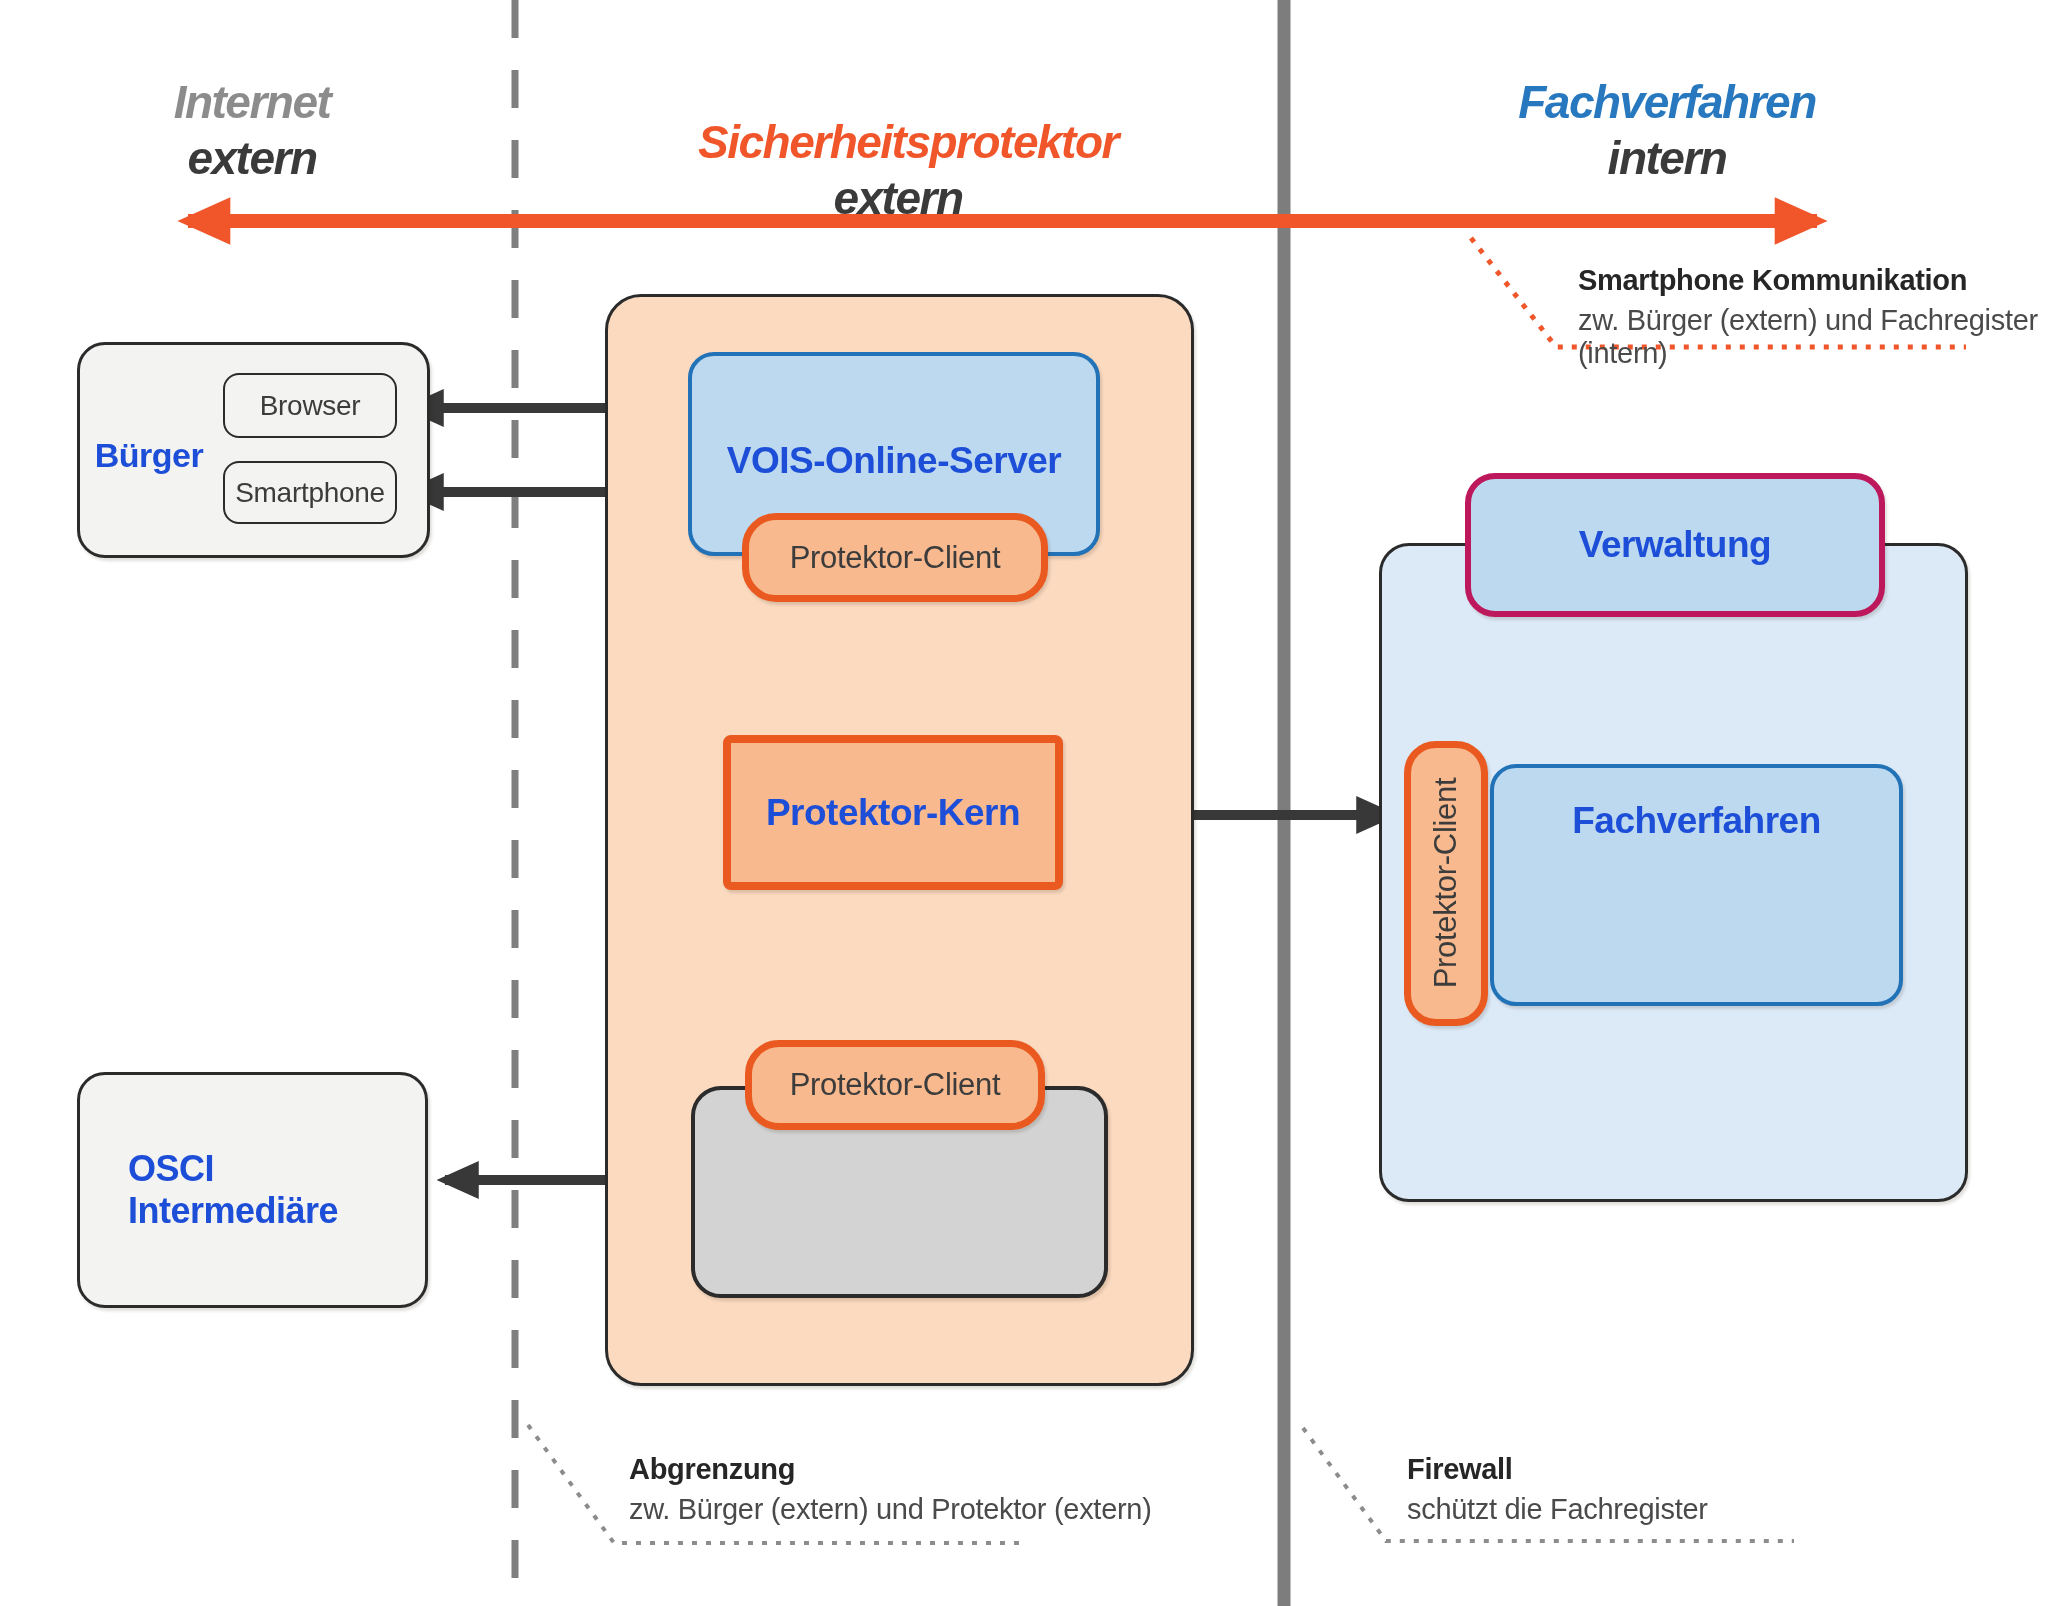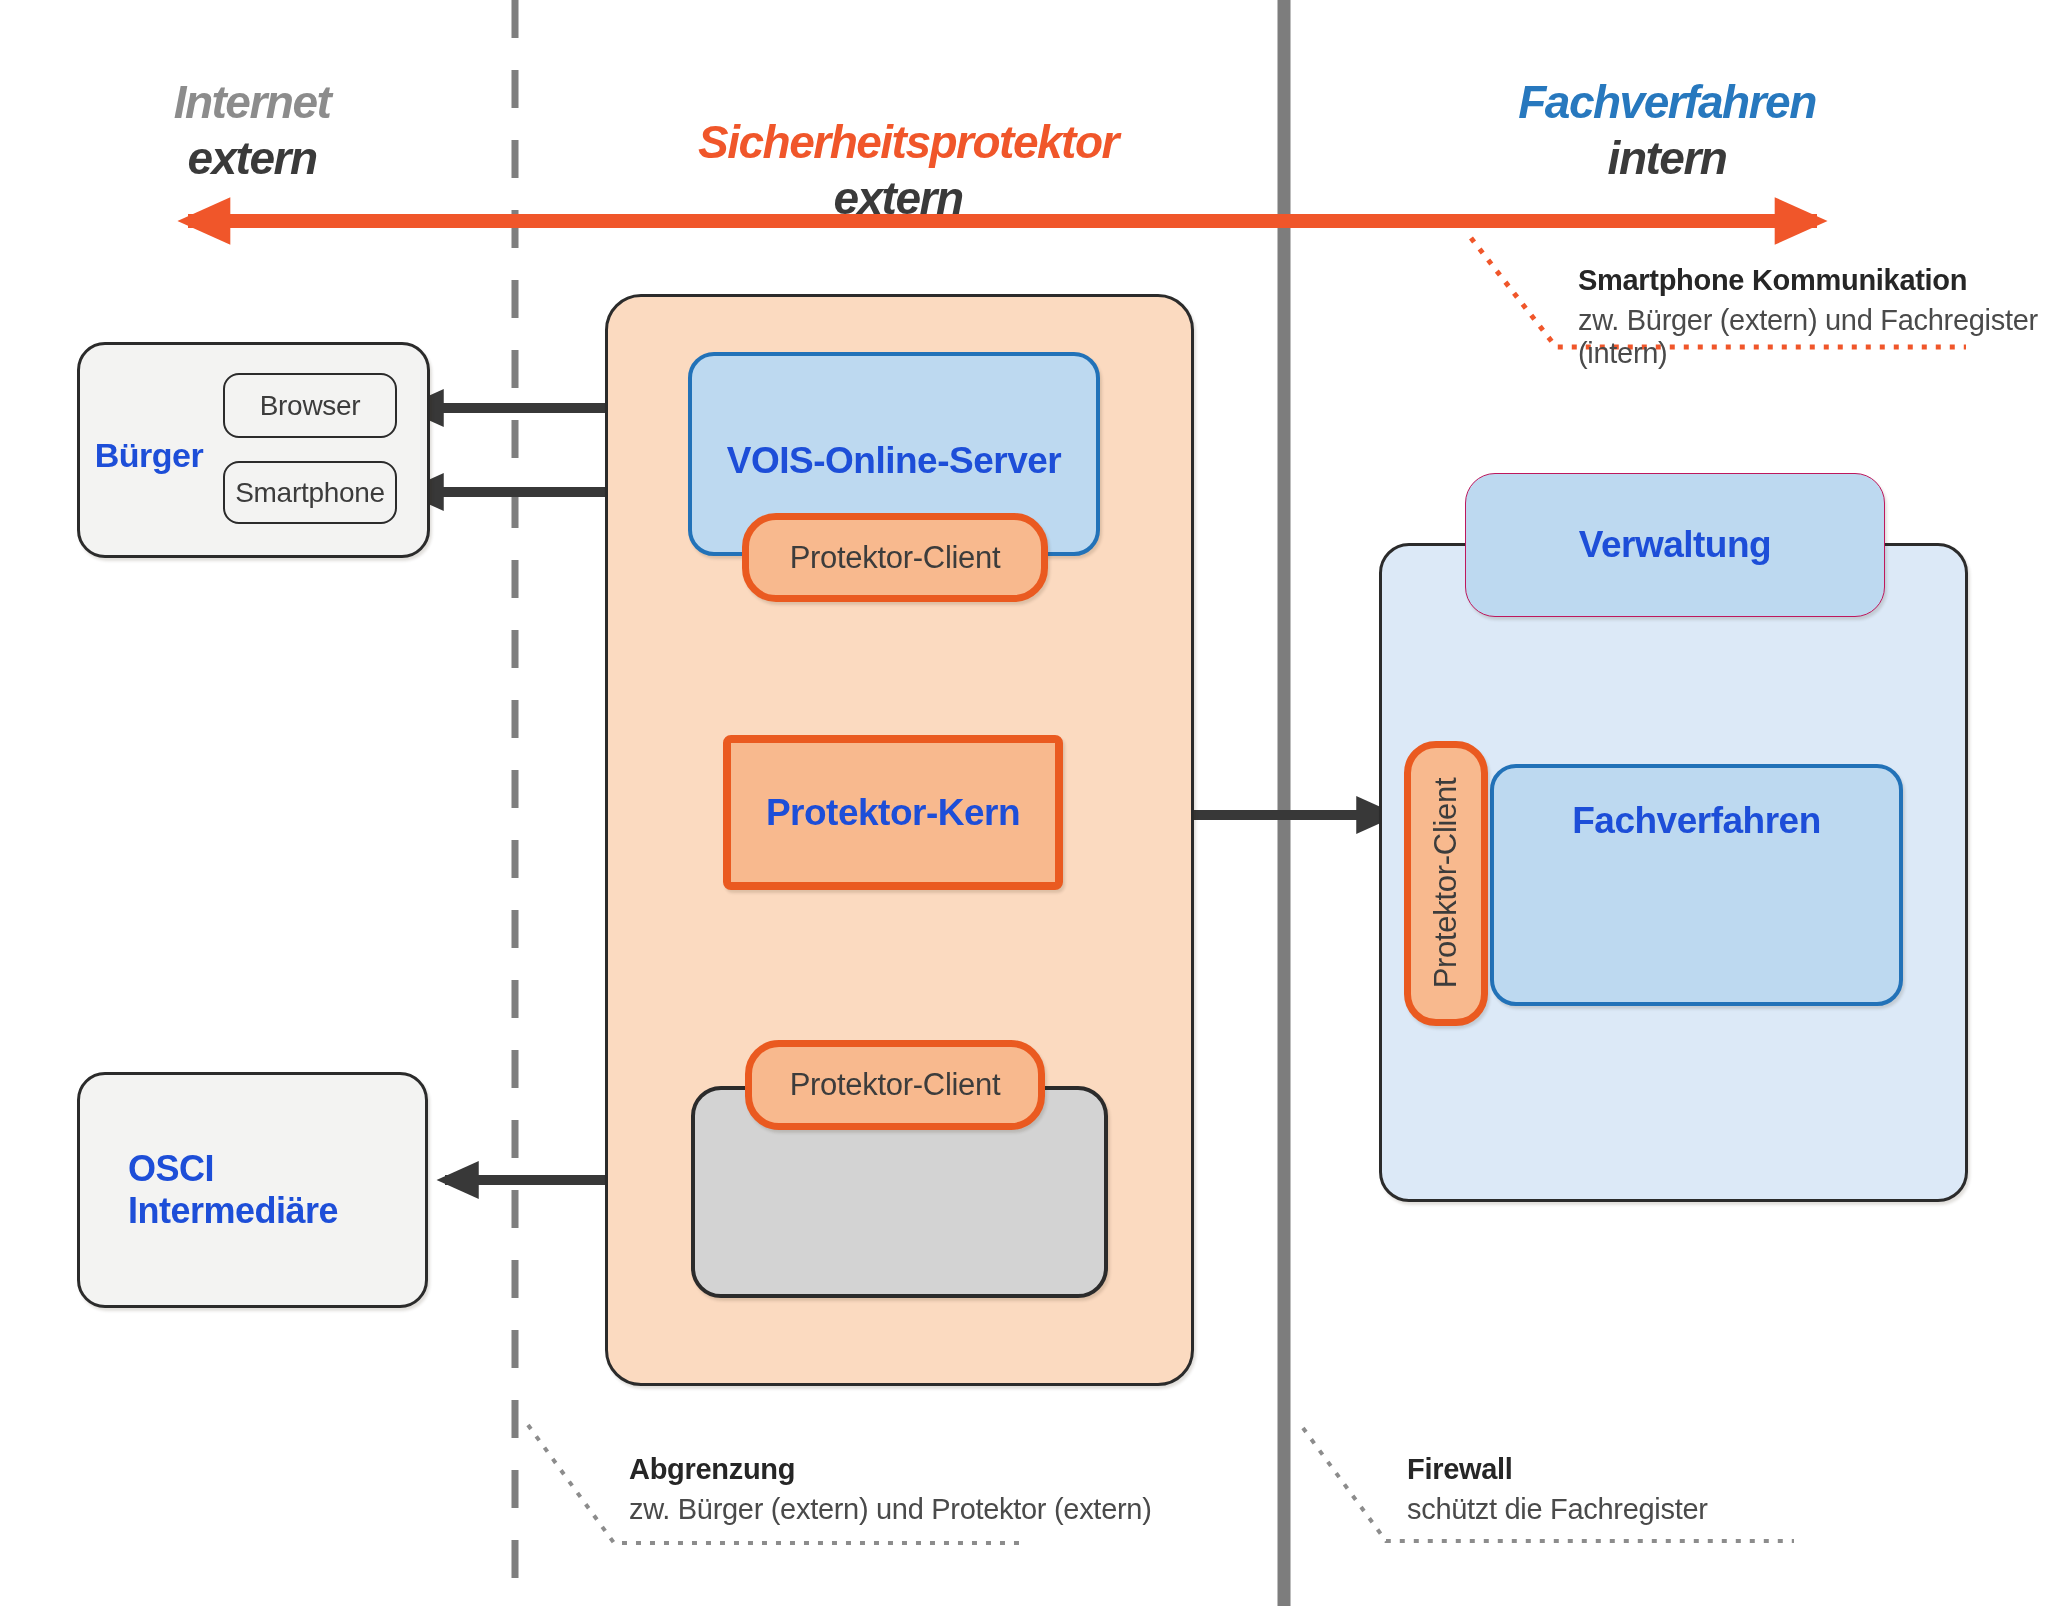--- a/index.html
+++ b/index.html
@@ -10,21 +10,21 @@
   }
   #wires{position:absolute;left:0;top:0;width:2048px;height:1606px;}
   .abs{position:absolute;box-sizing:border-box;}
   .box{position:absolute;box-sizing:border-box;box-shadow:2px 3px 3px rgba(40,25,10,0.14);}
   .lightgray{background:#f3f3f2;border:3px solid #2b2b2b;}
   .bluebox{background:#bdd9f0;border:4px solid #2272b8;}
   .peach{background:#fbdac0;border:3px solid #2b2b2b;}
   .pill{background:#f8b98e;border:7px solid #ea5a20;}
   .graybox{background:#d3d3d3;border:4px solid #2b2b2b;}
   .lblue{background:#dce9f7;border:3px solid #2b2b2b;}
-  .vblue{background:#bdd9f0;border:1px solid #be185d;}
+  .vblue{background:#bdd9f0;border:6px solid #be185d;}
   .flexc{display:flex;align-items:center;justify-content:center;}
   .hdr{position:absolute;width:400px;text-align:center;font-weight:bold;font-size:46px;
        line-height:56px;letter-spacing:-1.5px;font-style:italic;}
   .hdr .sub{color:#3a3a3a;}
   .lab-bold{font-weight:bold;font-size:37px;letter-spacing:-0.5px;color:#1d4ed8;}
   .lab-reg{font-weight:normal;font-size:31px;letter-spacing:-0.3px;color:#3c3c3c;}
   .note{position:absolute;letter-spacing:-0.3px;}
   .note .t{font-weight:bold;font-size:29px;color:#262626;}
   .note .s{font-weight:normal;font-size:29px;color:#4a4a4a;margin-top:7px;}
   .ctext{position:absolute;text-align:center;}

